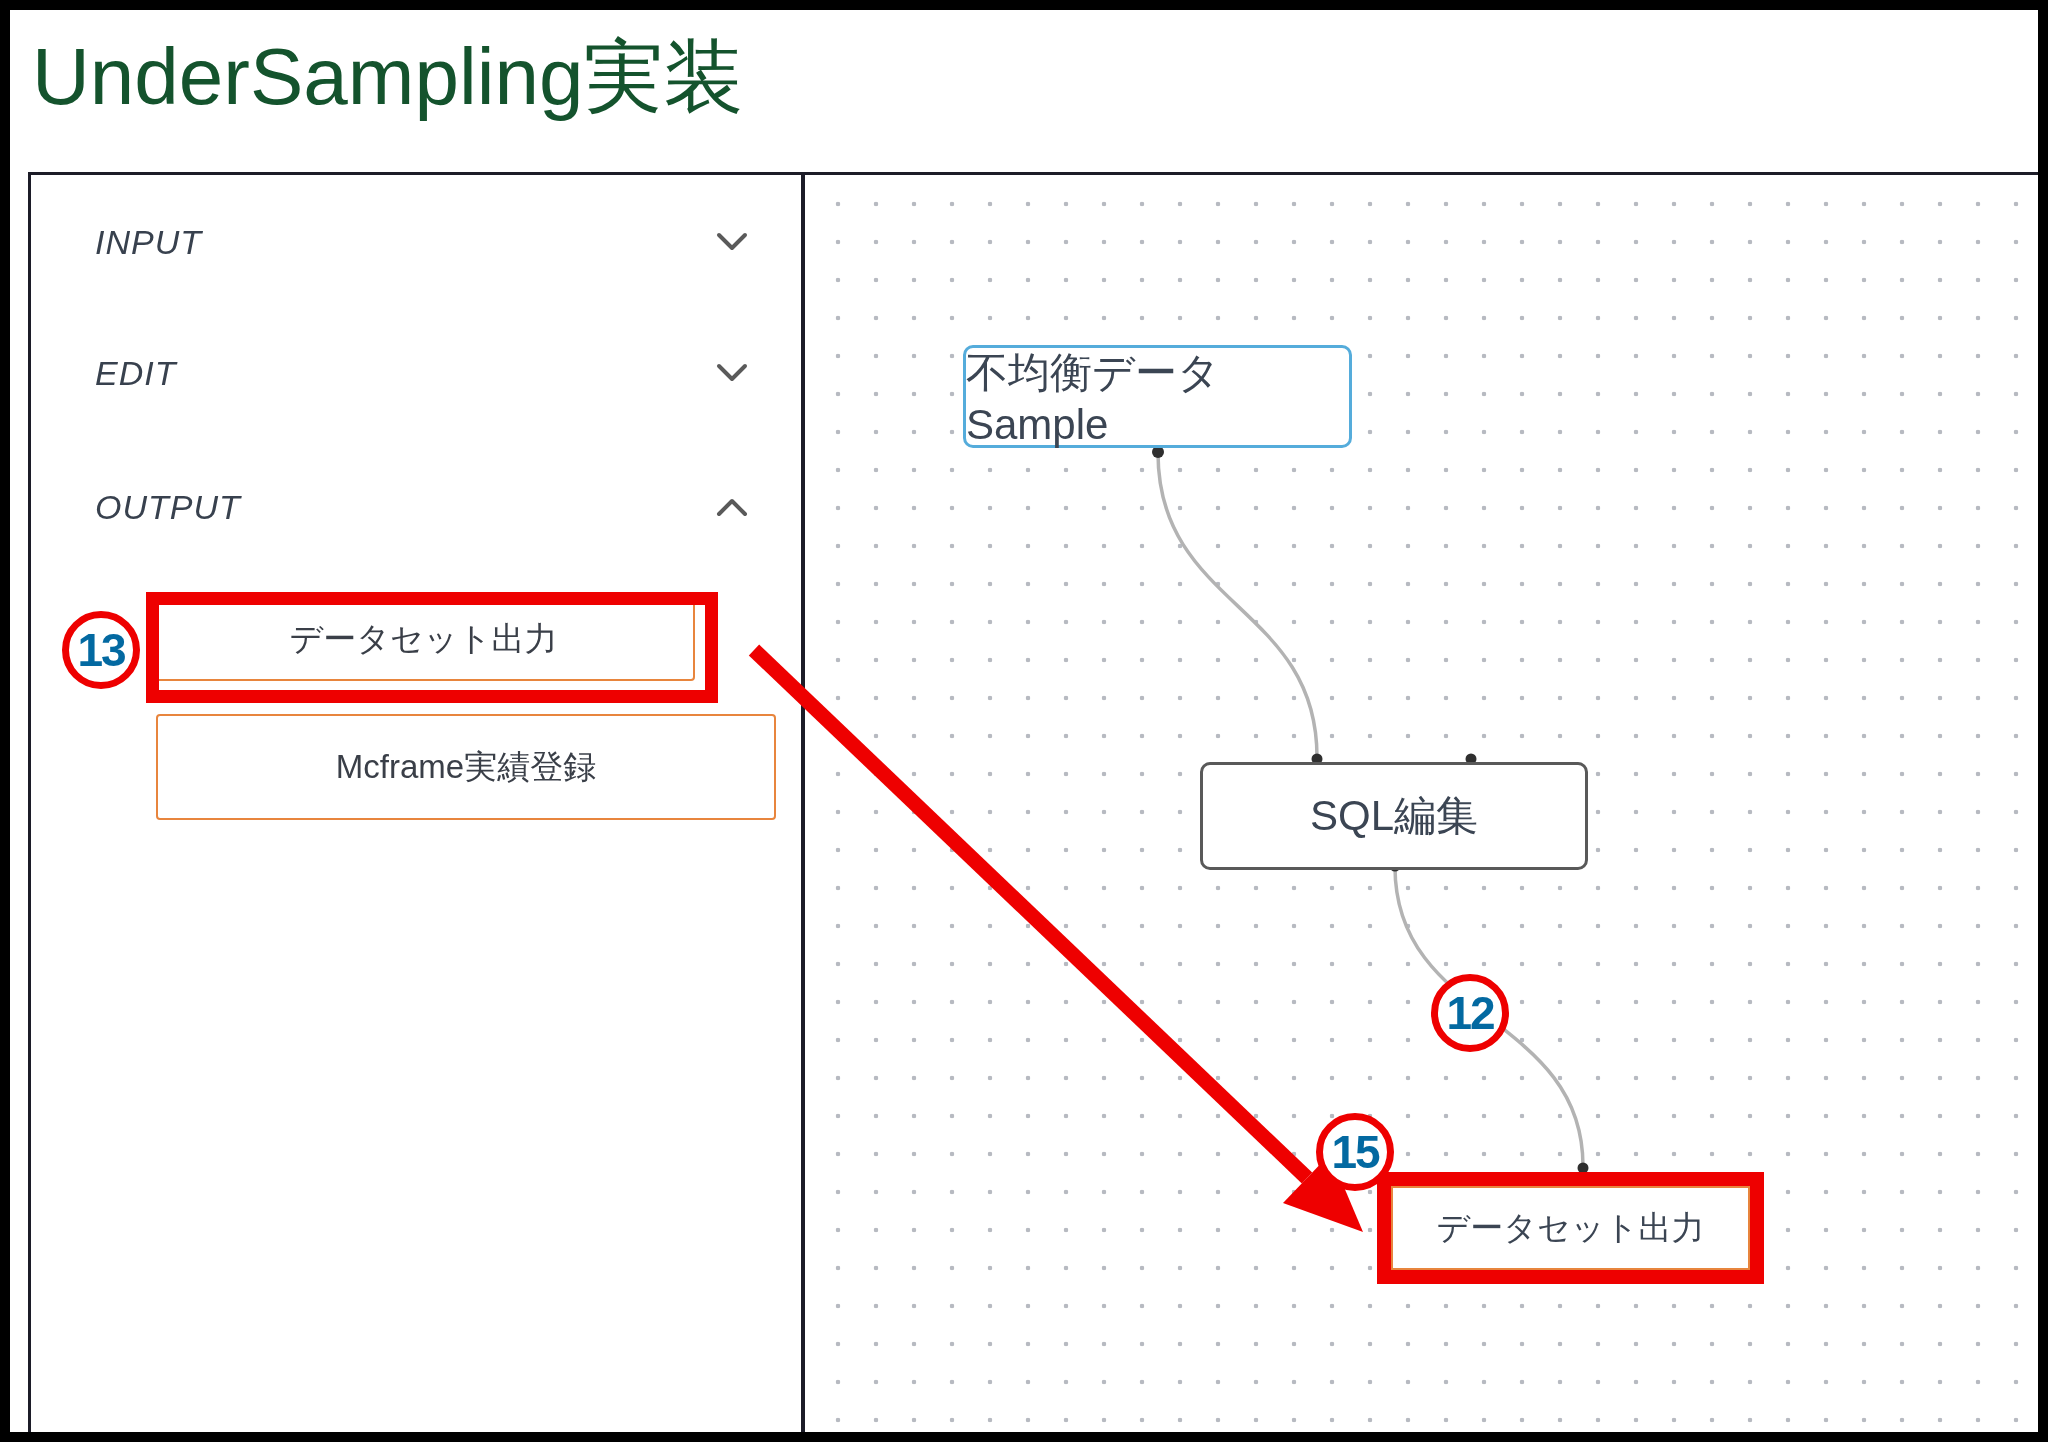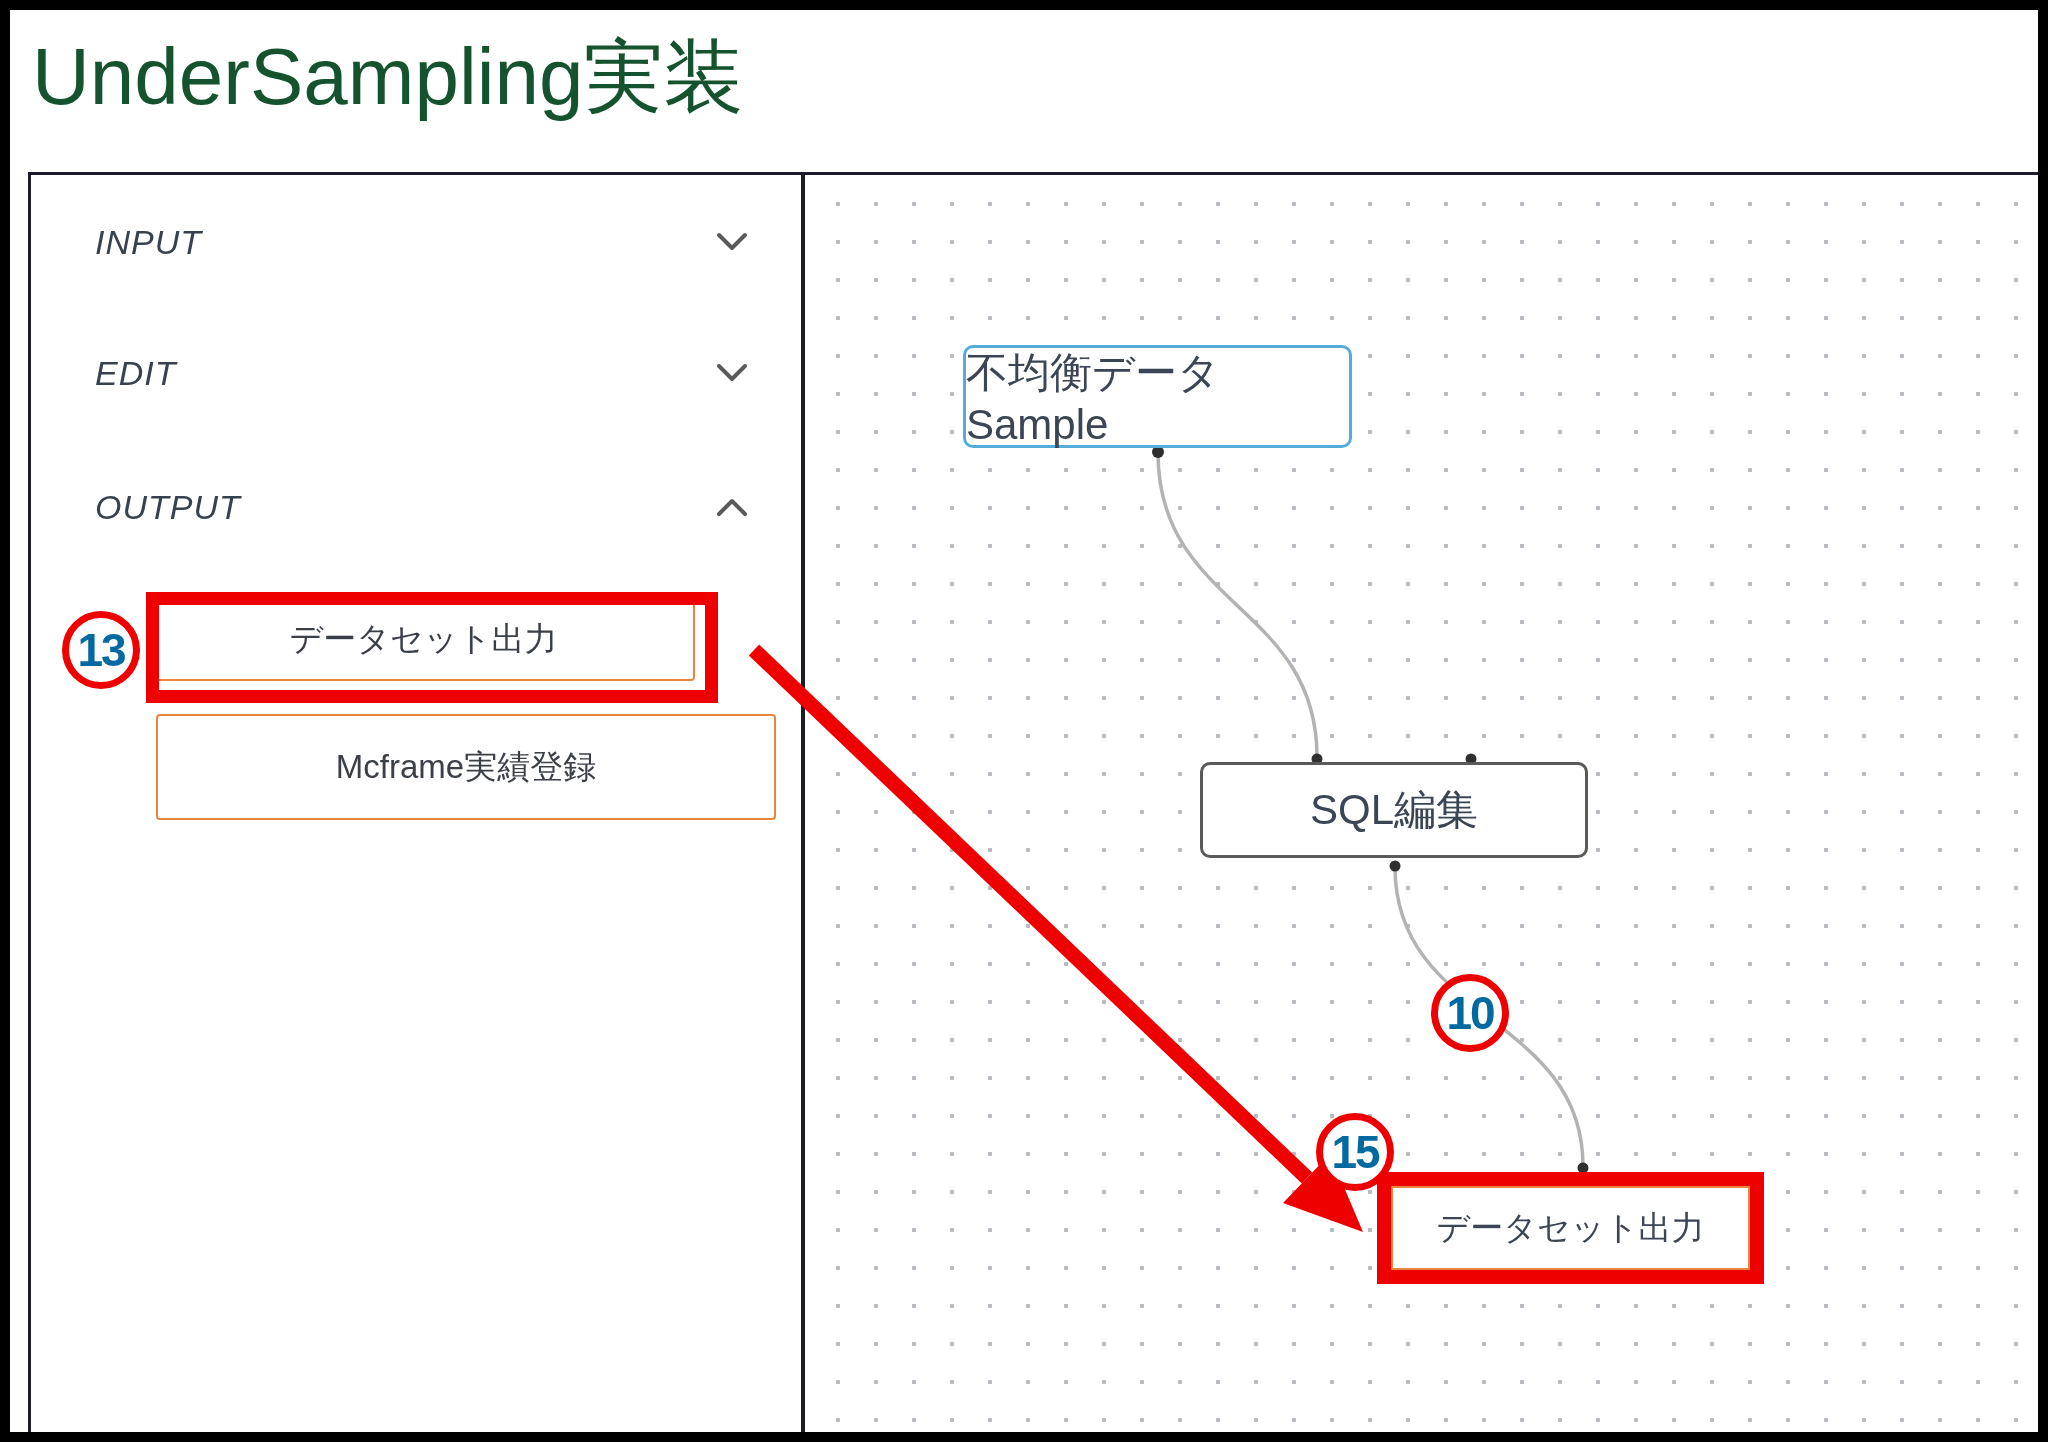--- a/index.html
+++ b/index.html
@@ -117,32 +117,32 @@
         <path d="M 590 692 C 590 846, 778 840, 778 991" fill="none" stroke="#b3b3b3" stroke-width="3.5"></path>
         <circle cx="353" cy="277" r="6" fill="#2f2f2f"></circle>
         <circle cx="512" cy="584" r="5.5" fill="#2f2f2f"></circle>
         <circle cx="666" cy="584" r="5.5" fill="#2f2f2f"></circle>
         <circle cx="590" cy="691" r="5.5" fill="#2f2f2f"></circle>
         <circle cx="778" cy="993" r="5.5" fill="#2f2f2f"></circle>
       </svg>
 
       <div class="node node-blue" style="left:158px;top:170px;width:389px;height:103px;">不均衡データSample</div>
 
-      <div class="node node-gray" style="left:395px;top:587px;width:388px;height:96px;">SQL編集</div>
+      <div class="node node-gray" style="left:395px;top:587px;width:388px;height:108px;">SQL編集</div>
 
       <div class="hl-box-canvas" style="left:572px;top:997px;width:387px;height:112px;">
         <div class="node-inner-output">データセット出力</div>
       </div>
     </div>
   </div>
 
   <div class="hl-box" style="left:136px;top:582px;width:572px;height:111px;"></div>
 
   <svg class="arrow-svg" width="2048" height="1442" viewBox="0 0 2048 1442">
     <line x1="744" y1="640" x2="1297" y2="1168" stroke="#ee0000" stroke-width="15"></line>
     <polygon points="1353,1222 1273,1193 1320,1144" fill="#ee0000"></polygon>
   </svg>
 
   <div class="badge" style="left:52px;top:601px;">13</div>
-  <div class="badge" style="left:1421px;top:964px;">10</div>
+  <div class="badge" style="left:1421px;top:964px;">12</div>
   <div class="badge" style="left:1306px;top:1103px;">15</div>
 
 </div>
 
 </body></html>

